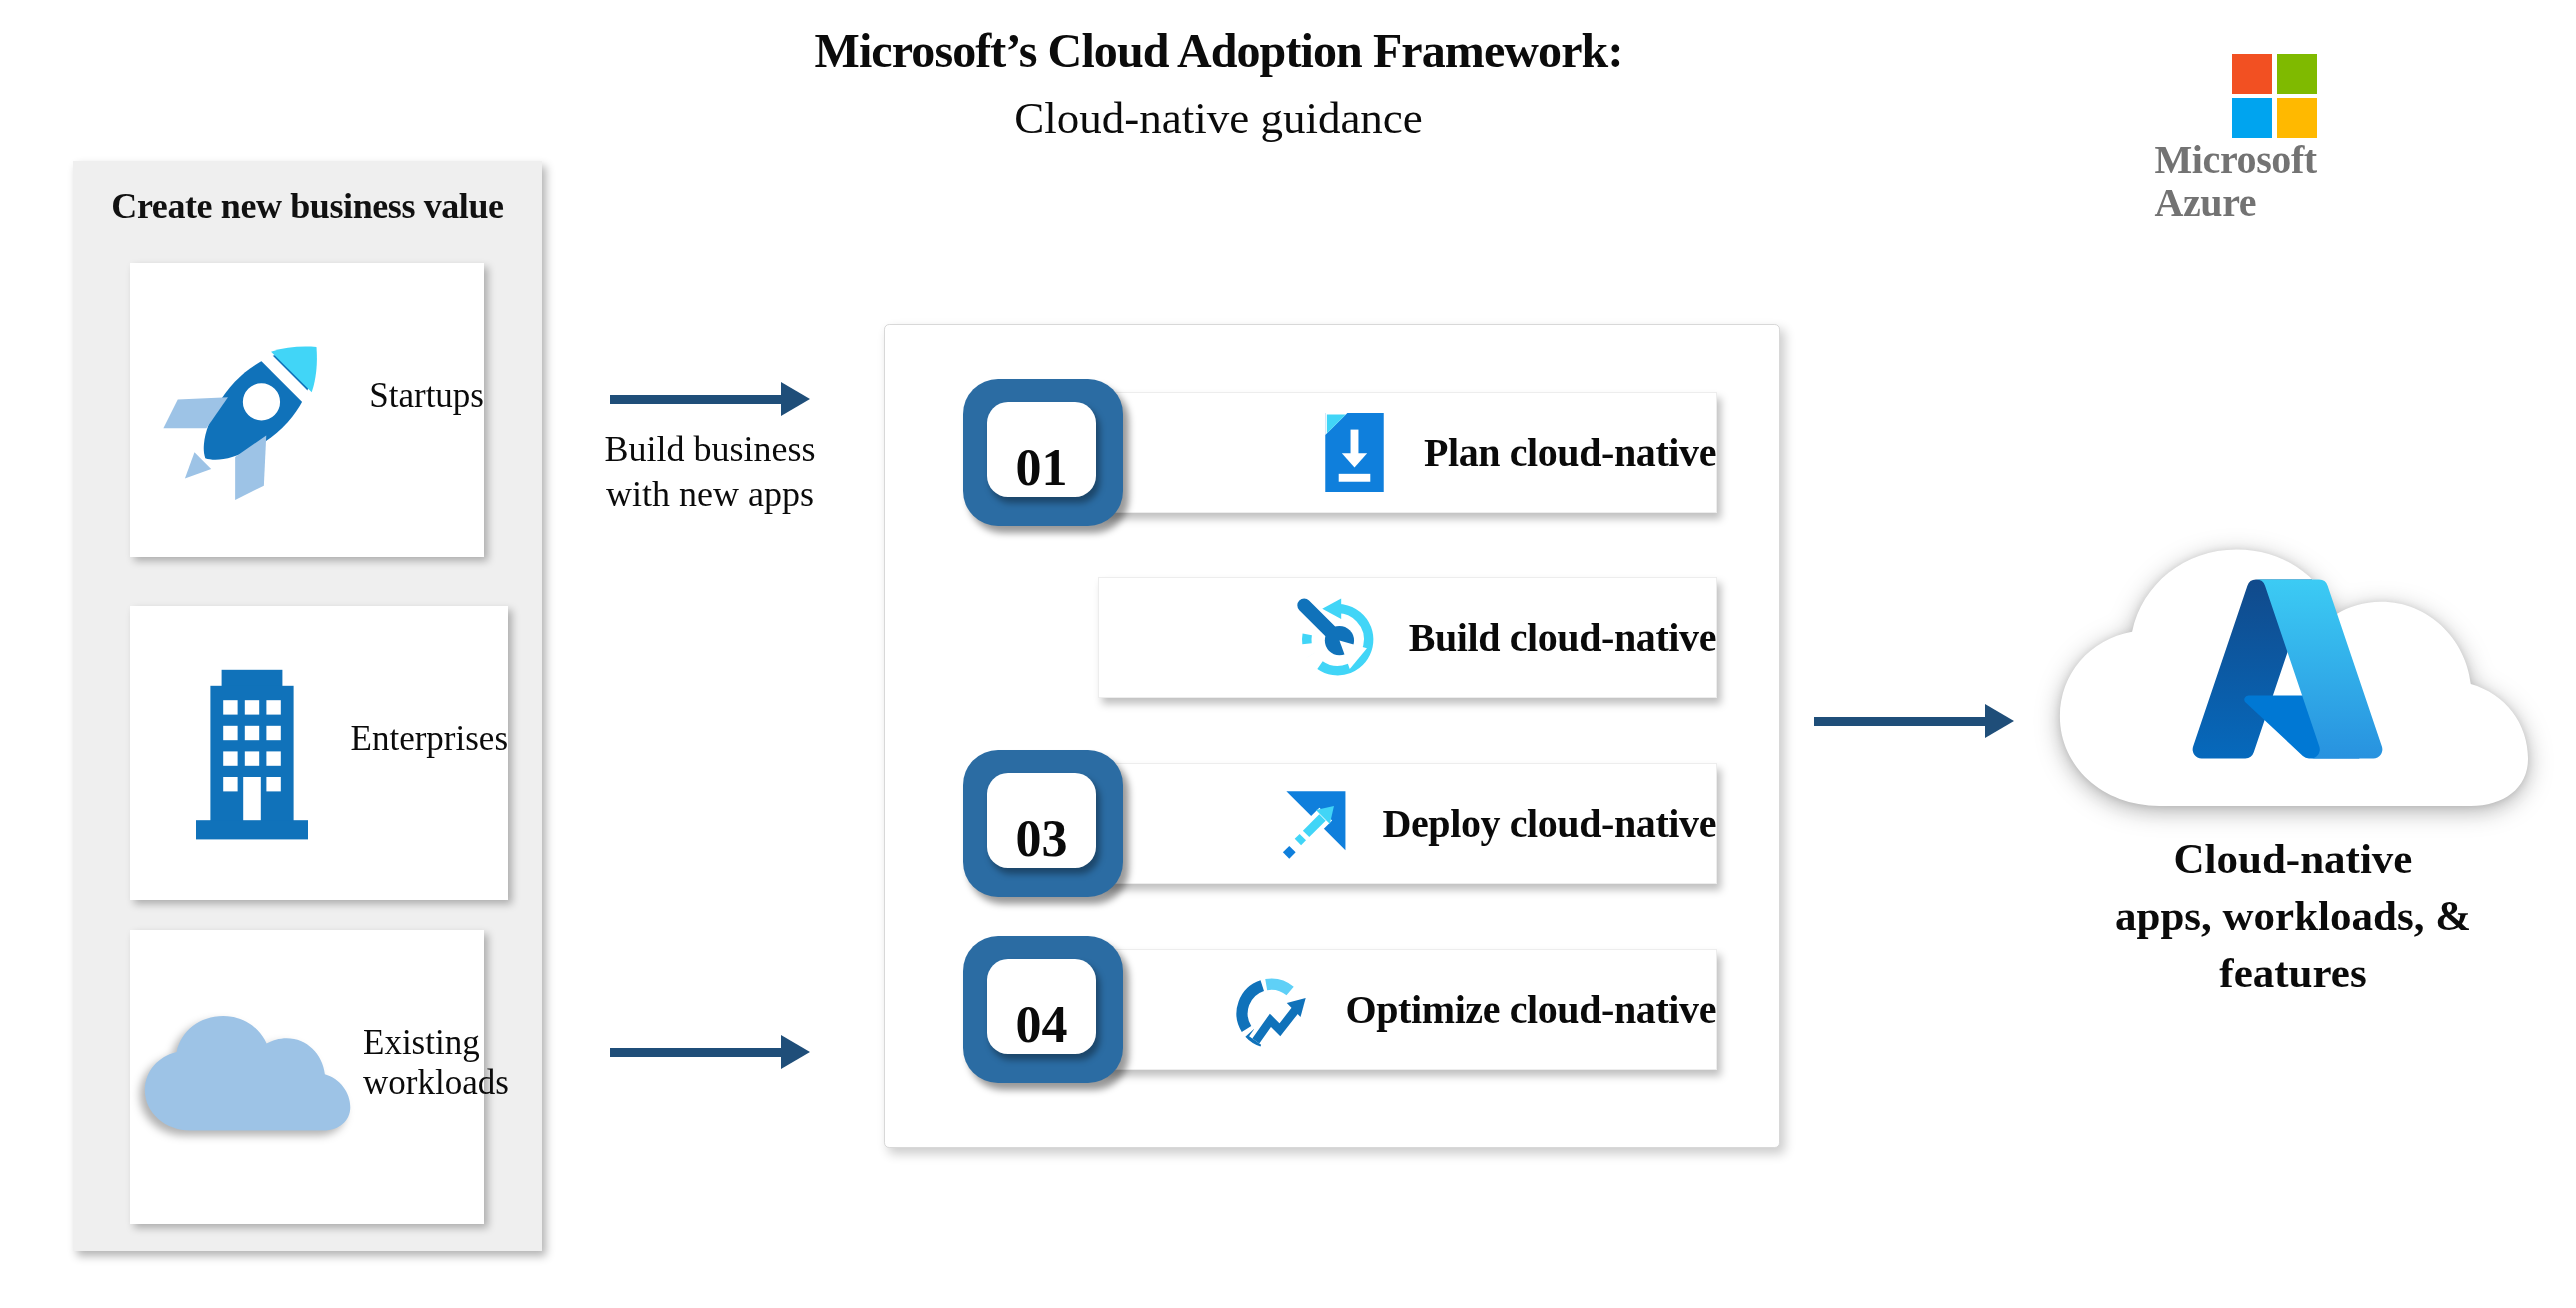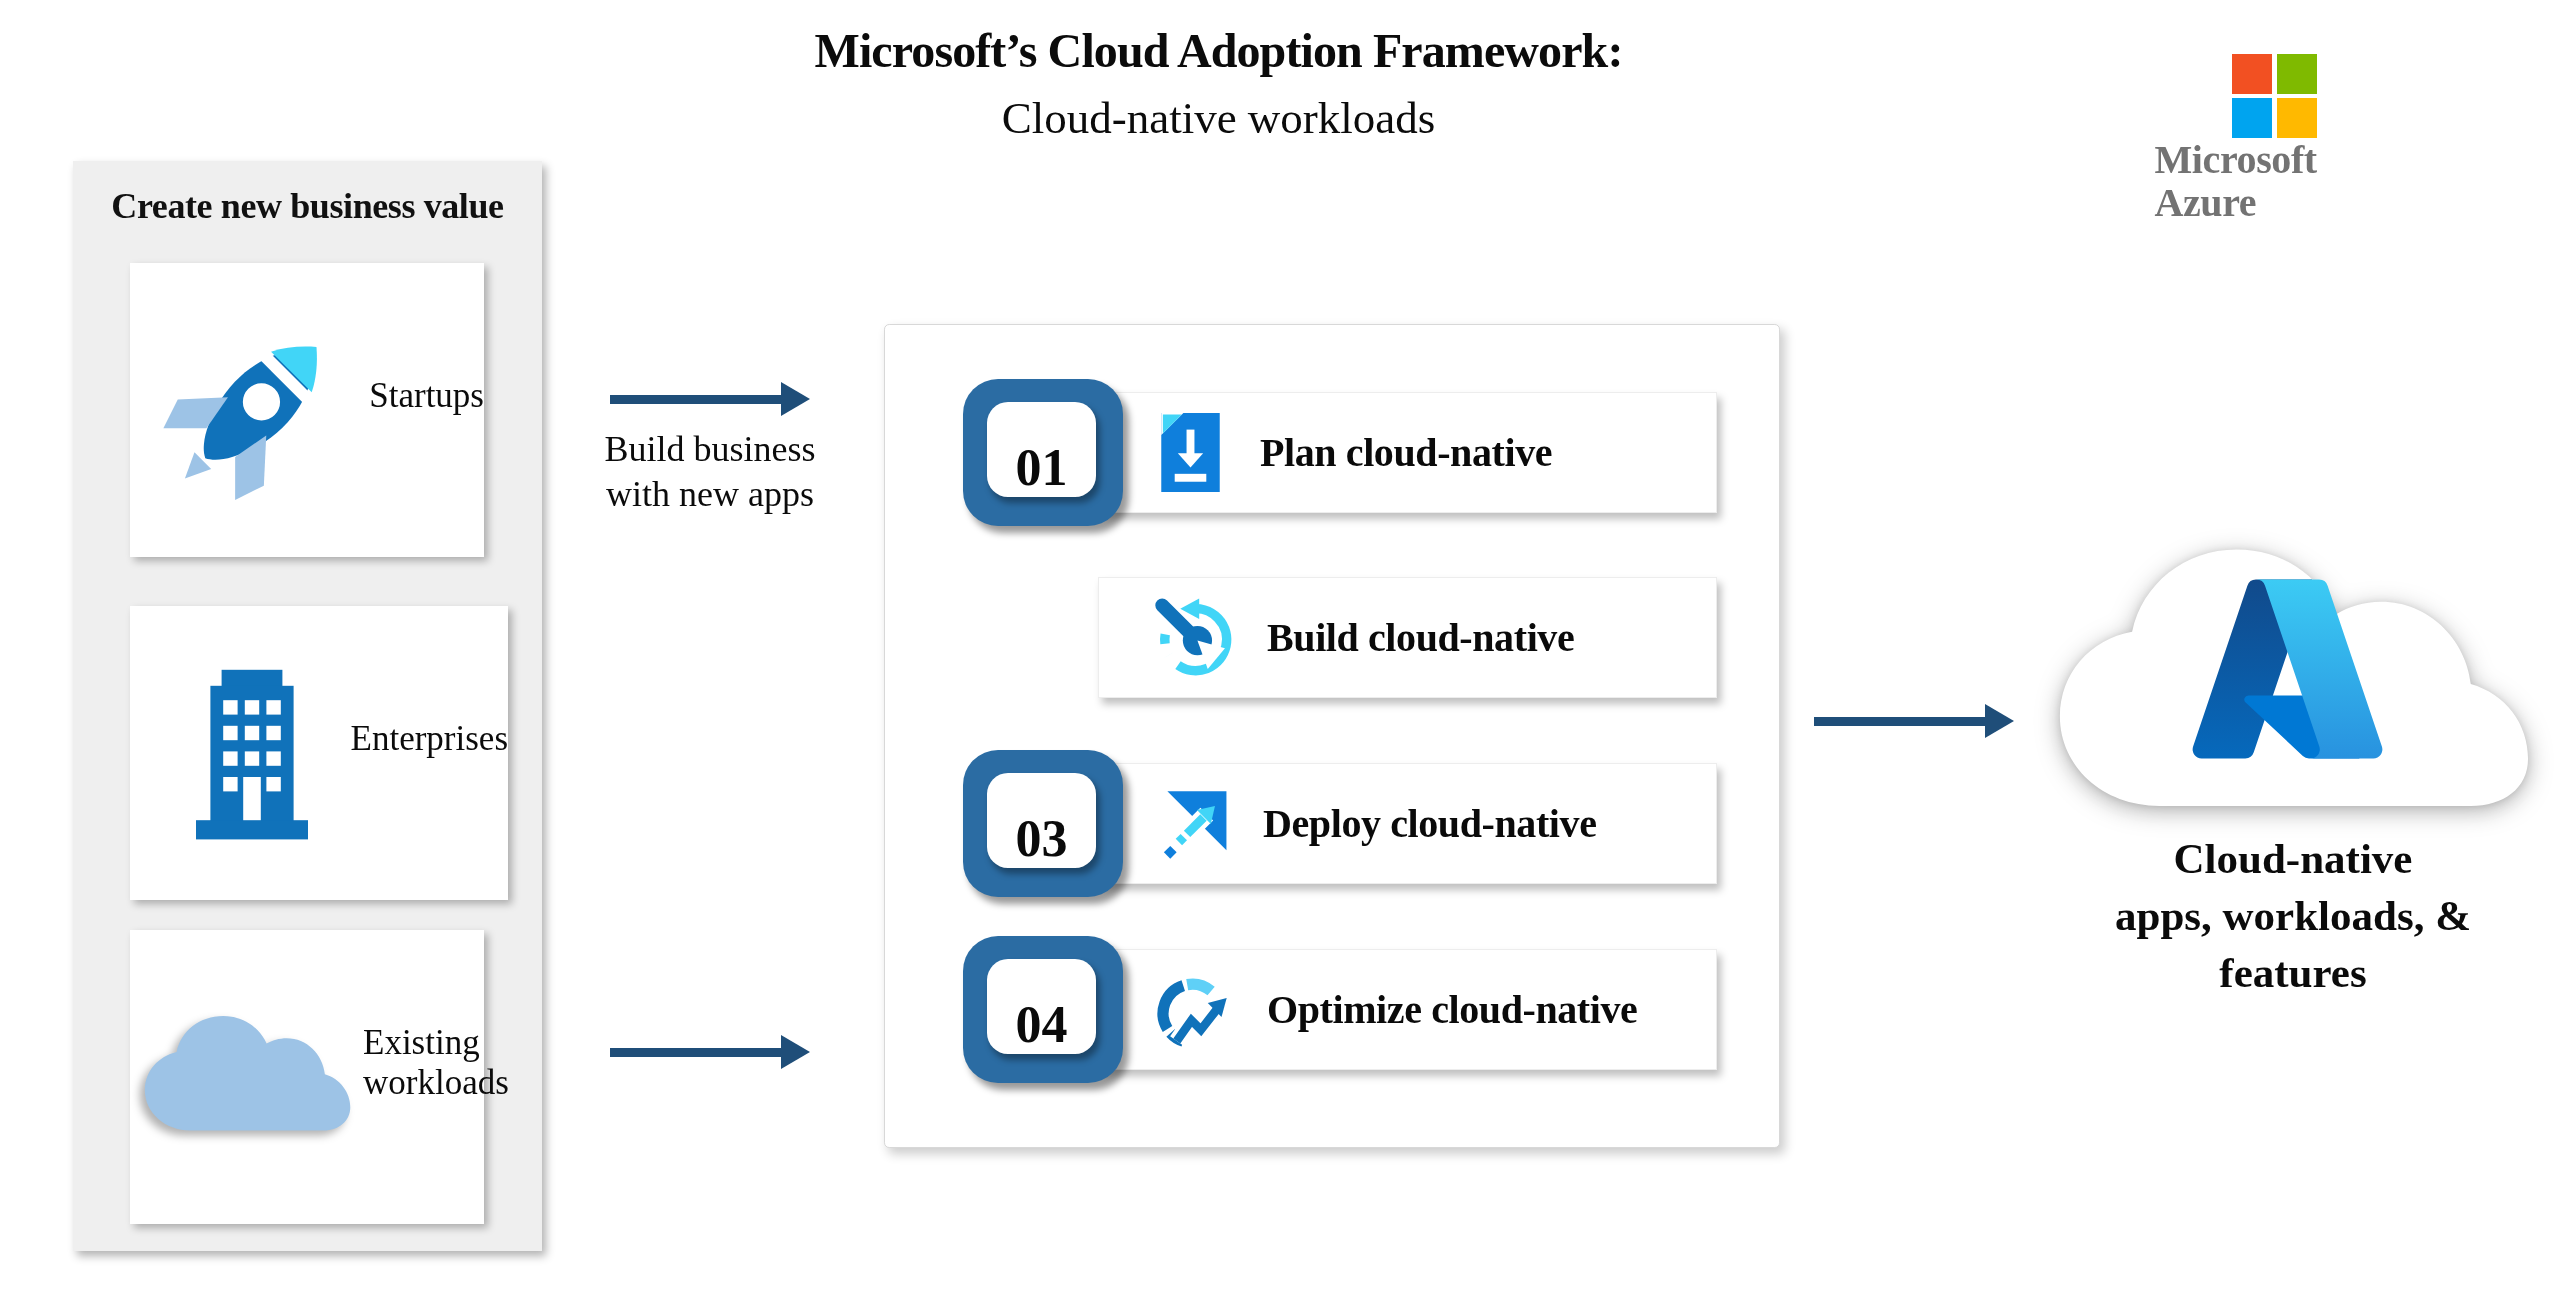--- a/index.html
+++ b/index.html
@@ -41,21 +41,21 @@
   .harrow .head{position:absolute;right:0;top:0;width:0;height:0;
                 border-top:17.3px solid transparent;border-bottom:17.3px solid transparent;
                 border-left:29px solid var(--arrow);}
   .flow-label{margin-top:10.4px;font-size:36px;line-height:1.24;white-space:pre-line;color:#0b0b0b;}
 
   
   .process-panel{position:absolute;left:884px;top:324px;width:894px;height:822px;background:#fff;
                  border:1.7px solid #d8d8d8;border-radius:5.2px;box-shadow:4.3px 5.2px 10.4px rgba(0,0,0,0.20);}
   .step-bar{position:absolute;left:213px;width:619px;height:121px;background:#fff;
             border:1.7px solid #ededed;box-shadow:3.5px 6px 7.8px rgba(0,0,0,0.25);
-            display:flex;align-items:center;padding-left:52px;box-sizing:border-box;z-index:1;}
+            display:flex;align-items:center;padding-left:52px;box-sizing:border-box;z-index:1;justify-content:flex-end;}
   .bar-1{top:67px;} .bar-2{top:252px;} .bar-3{top:438px;} .bar-4{top:624px;}
   .step-label{margin-left:30px;font-size:40px;font-weight:bold;letter-spacing:-0.4px;color:#0a0a0a;}
   .step-badge{position:absolute;left:78px;width:160px;height:147px;background:var(--badge);
               border-radius:35px;box-shadow:5.2px 7px 7.8px rgba(0,0,0,0.40);z-index:2;}
   .badge-1{top:54px;} .badge-2{top:239px;} .badge-3{top:425px;} .badge-4{top:611px;}
   .badge-inner{position:absolute;left:24px;top:22.5px;width:109px;height:95px;background:#fff;
                border-radius:21px;box-shadow:3.5px 5.2px 6px rgba(0,0,0,0.35);
                display:flex;align-items:flex-end;justify-content:center;}
   .badge-num{font-size:52px;font-weight:bold;color:#0a0a0a;}
 
@@ -67,21 +67,21 @@
   .result-label{position:absolute;left:1995px;top:831px;width:596px;text-align:center;
                 font-size:43px;font-weight:bold;line-height:1.32;white-space:pre-line;color:#0b0b0b;}
 </style>
 </head>
 <body>
 
 <div id="root">
 
   <div class="title-block">
     <div class="title-line1">Microsoft’s Cloud Adoption Framework:</div>
-    <div class="title-line2">Cloud-native workloads</div>
+    <div class="title-line2">Cloud-native guidance</div>
   </div>
 
   <div class="mslogo">
     <div class="ms-squares">
       <i class="sq-red"></i>
       <i class="sq-green"></i>
       <i class="sq-blue"></i>
       <i class="sq-yellow"></i>
     </div>
     <div class="brand-text">

